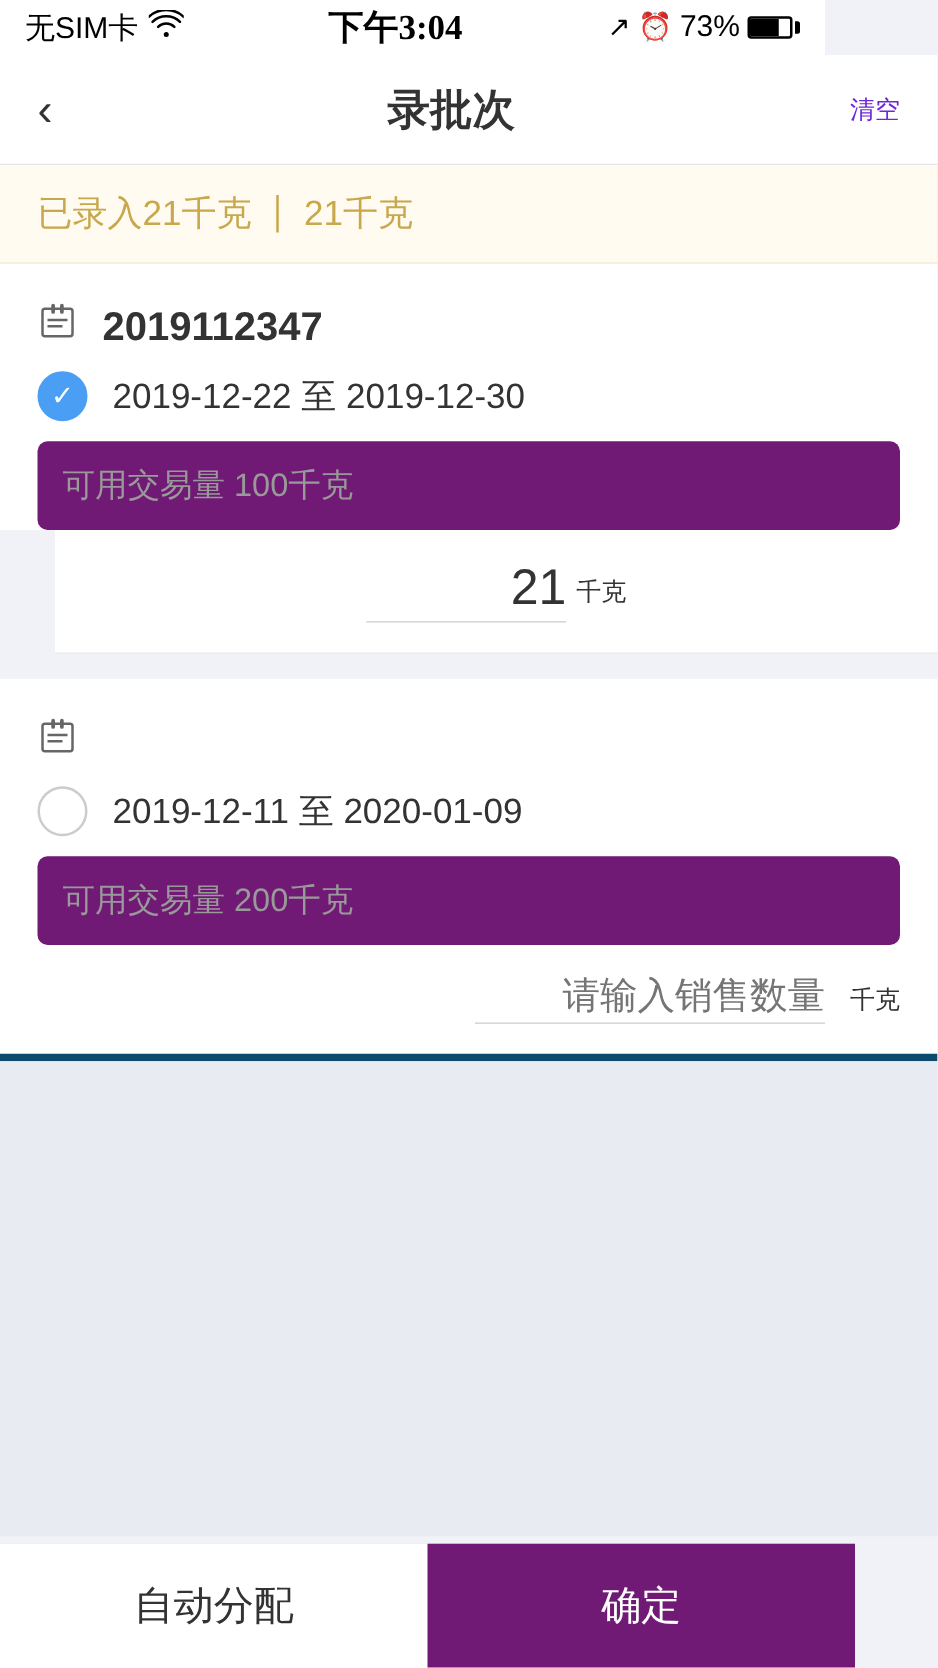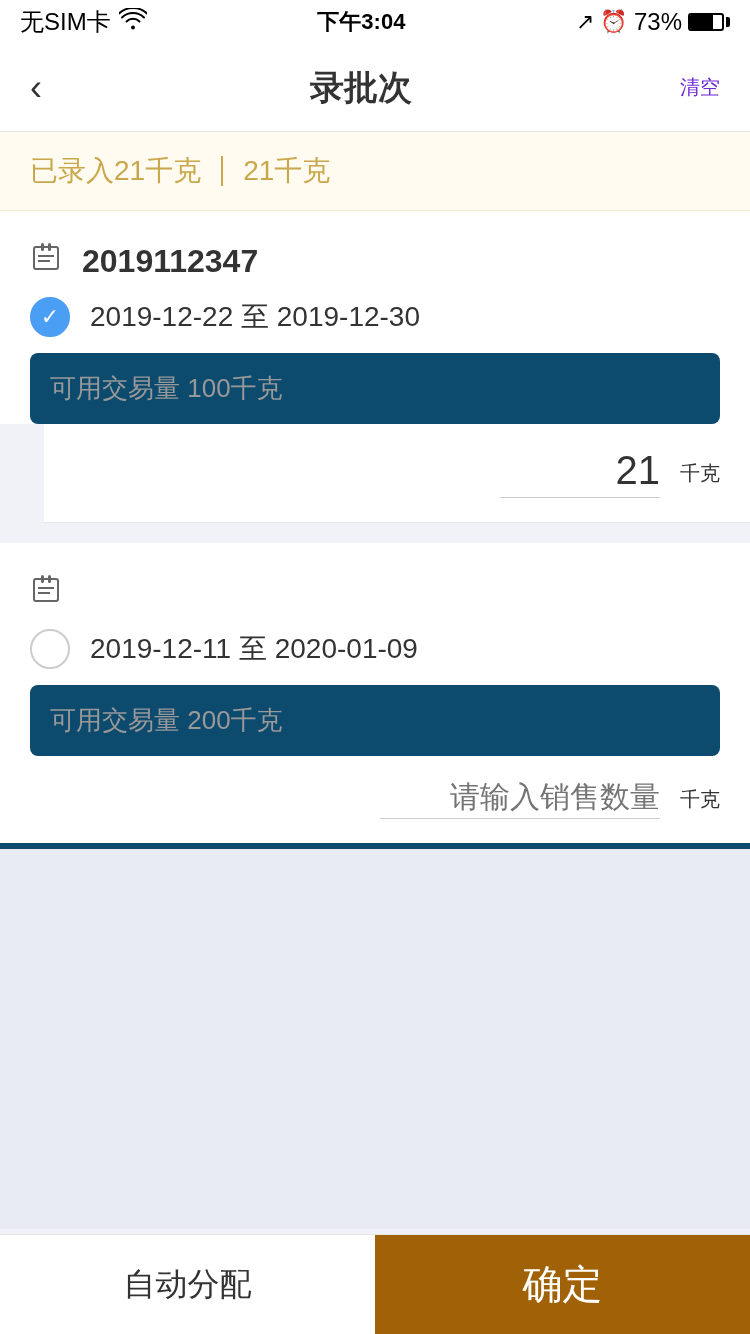--- a/index.html
+++ b/index.html
@@ -8,40 +8,41 @@
       width: 750px;
       min-height: 1334px;
       font-family: -apple-system, "PingFang SC", "Helvetica Neue", sans-serif;
       background: #f0f2f7;
       position: relative;
       overflow-x: hidden;
     }
 
     
     .status-bar {
-      width: 750px;
+      width: 660px;
       height: 44px;
       background: #fff;
       display: flex;
       align-items: center;
       justify-content: space-between;
       padding: 0 20px;
       font-size: 26px;
     }
     .status-left {
       display: flex;
       align-items: center;
       gap: 8px;
       font-size: 24px;
       color: #000;
     }
     .status-center {
-      font-size: 22px;
+      font-size: 28px;
       font-weight: 600;
       color: #000;
+      font-family: Liberation Serif, serif;
     }
     .status-right {
       display: flex;
       align-items: center;
       gap: 6px;
       font-size: 24px;
       color: #000;
     }
 
     
@@ -137,21 +138,21 @@
     }
     .radio-check {
       color: #fff;
       font-size: 22px;
     }
     .batch-date {
       font-size: 28px;
       color: #333;
     }
     .batch-avail-row {
-      background: #0c4a6e;
+      background: #701a75;
       border-radius: 8px;
       padding: 18px 20px;
       margin-bottom: 0;
     }
     .batch-avail-text {
       font-size: 26px;
       color: #999;
     }
 
     
@@ -226,21 +227,21 @@
       background: #e8ebf2;
       flex: 1;
       min-height: 400px;
     }
 
     
     .bottom-bar {
       position: fixed;
       bottom: 0;
       left: 0;
-      width: 750px;
+      width: 684px;
       height: 100px;
       display: flex;
       background: #fff;
       border-top: 1px solid #e5e5e5;
     }
     .btn-auto {
       flex: 1;
       display: flex;
       align-items: center;
       justify-content: center;
@@ -249,23 +250,23 @@
       background: #fff;
       cursor: pointer;
       border: none;
       outline: none;
     }
     .btn-confirm {
       flex: 1;
       display: flex;
       align-items: center;
       justify-content: center;
-      font-size: 40px;
+      font-size: 32px;
       color: #fff;
-      background: #a16207;
+      background: #701a75;
       cursor: pointer;
       border: none;
       outline: none;
     }
     
     .battery {
       display: inline-flex;
       align-items: center;
       gap: 2px;
     }
@@ -347,21 +348,21 @@
     <div class="radio-btn selected">
       <span class="radio-check">✓</span>
     </div>
     <span class="batch-date">2019-12-22 至 2019-12-30</span>
   </div>
   <div class="batch-avail-row">
     <span class="batch-avail-text">可用交易量 100千克</span>
   </div>
 </div>
 
-<div class="qty-row" style="background:#fff; padding: 24px 30px; display:flex; align-items:center; justify-content:flex-end; gap:20px; border-bottom: 1px solid #e8e8e8; margin-left: 44px;">
+<div class="qty-row" style="background:#fff; padding: 24px 30px; display:flex; align-items:center; justify-content:center; gap:8px; border-bottom: 1px solid #e8e8e8; margin-left: 44px;">
   <div class="qty-input-wrapper">
     <input class="qty-input" type="text" value="21" style="font-size: 40px; font-weight: 500; color: rgb(51, 51, 51); border: none; outline: none; text-align: right; width: 80px; background: transparent;">
     <div class="qty-input-line"></div>
   </div>
   <span class="qty-unit">千克</span>
 </div>
 
 <div class="section-separator"></div>
 
 <div class="batch-card">

